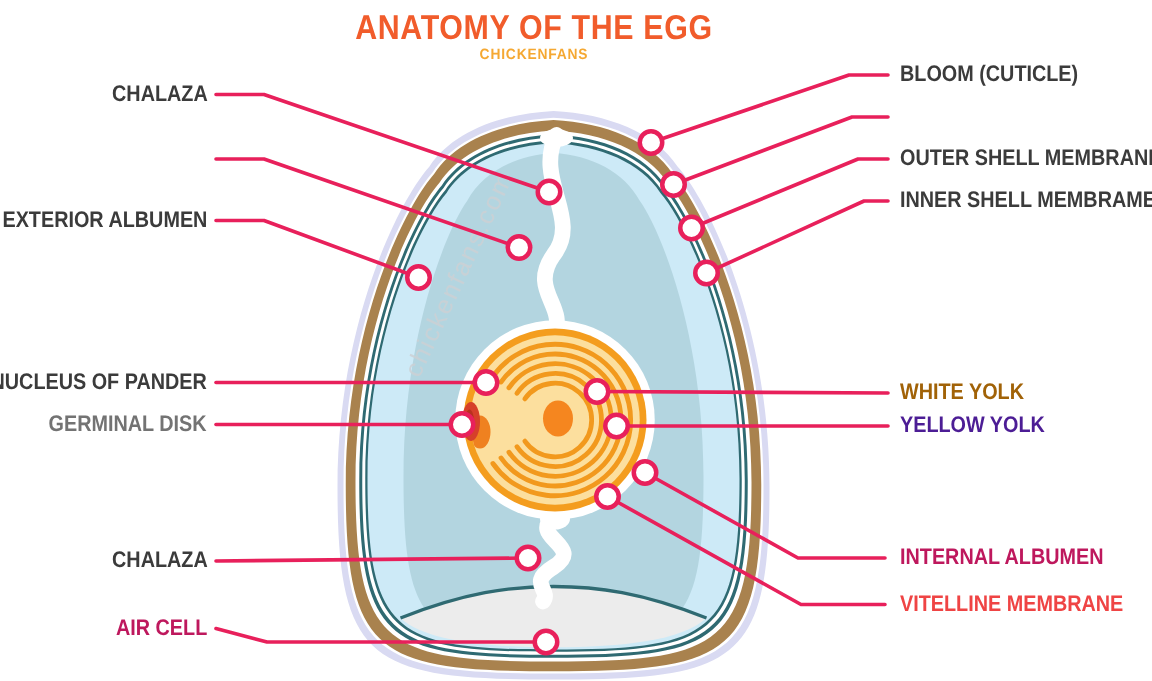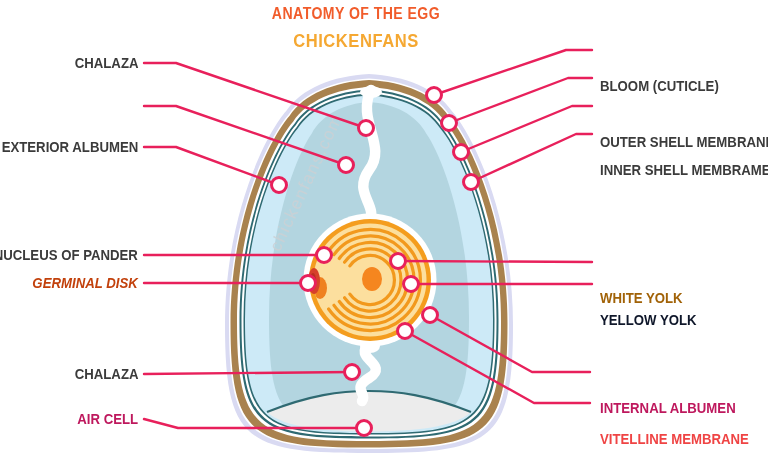--- a/index.html
+++ b/index.html
@@ -1,30 +1,30 @@
 <!DOCTYPE html>
 <html><head>
 <meta charset="utf-8">
 <style>
   html,body{margin:0;padding:0;}
   body{width:768px;height:454px;position:relative;background:#ffffff;overflow:hidden;
        font-family:"Liberation Sans","DejaVu Sans",sans-serif;}
   #stage{position:absolute;inset:0;width:768px;height:454px;}
   .hdr{position:absolute;left:356px;transform:translateX(-50%);white-space:nowrap;
        font-weight:700;text-align:center;}
-  #title{top:5px;font-size:16px;letter-spacing:.5px;}
+  #title{top:5px;font-size:23px;letter-spacing:.5px;}
   #title span{display:inline-block;transform:scaleX(.88);transform-origin:50% 50%;}
-  #subtitle{top:31px;font-size:18px;letter-spacing:.6px;}
+  #subtitle{top:31px;font-size:10px;letter-spacing:.6px;}
   #subtitle span{display:inline-block;transform:scaleX(.92);transform-origin:50% 50%;}
   .lbl{position:absolute;height:18px;line-height:18px;font-size:15px;font-weight:700;
        color:#3b3b3b;white-space:nowrap;}
   .lbl span{display:inline-block;transform:scaleX(.88);}
   .lbl-left{right:630px;text-align:right;}
   .lbl-left span{transform-origin:100% 50%;}
-  .lbl-right{left:600px;text-align:left;margin-top:36px;}
+  .lbl-right{left:600px;text-align:left;}
   .lbl-right span{transform-origin:0 50%;}
   svg{position:absolute;left:0;top:0;}
 </style>
 </head>
 <body>
 
 <div id="stage">
 
   <svg id="egg-svg" width="768" height="454" viewBox="0 0 768 454">
       <path d="M 369.0,74.0 C 405.3,75.9 436.7,88.4 451.8,111.1 C 471.2,132.7 513.0,214.2 513.0,324.9 C 513.0,441.6 491.4,453.0 369.0,453.0 C 246.6,453.0 225.0,441.6 225.0,324.9 C 225.0,214.2 266.8,132.7 286.2,111.1 C 301.3,88.4 332.7,75.9 369.0,74.0 Z" fill="#d9daf2"></path>
@@ -94,24 +94,24 @@
       <circle cx="430" cy="315" r="7.5" fill="#ffffff" stroke="#e8205b" stroke-width="3"></circle>
       <circle cx="405" cy="331" r="7.5" fill="#ffffff" stroke="#e8205b" stroke-width="3"></circle>
     </svg>
 
   <div id="title" class="hdr" style="color:#f15c2b;"><span>ANATOMY OF THE EGG</span></div>
   <div id="subtitle" class="hdr" style="color:#f5a832;"><span>CHICKENFANS</span></div>
 
   <div class="lbl lbl-left" style="top: 54px; color: rgb(59, 59, 59);"><span>CHALAZA</span></div>
   <div class="lbl lbl-left" style="top: 138px; color: rgb(59, 59, 59);"><span>EXTERIOR ALBUMEN</span></div>
   <div class="lbl lbl-left" style="top: 246px; color: rgb(59, 59, 59);"><span>NUCLEUS OF PANDER</span></div>
-  <div class="lbl lbl-left" style="top: 274px; color: #c2410c; font-style: italic;"><span>GERMINAL DISK</span></div>
+  <div class="lbl lbl-left" style="top: 274px; color: #737373;"><span>GERMINAL DISK</span></div>
   <div class="lbl lbl-left" style="top: 365px; color: rgb(59, 59, 59);"><span>CHALAZA</span></div>
   <div class="lbl lbl-left" style="top: 410px; color: #be185d;"><span>AIR CELL</span></div>
 
   <div class="lbl lbl-right" style="top: 41px; color: rgb(59, 59, 59);"><span>BLOOM (CUTICLE)</span></div>
   <div class="lbl lbl-right" style="top: 97px; color: rgb(59, 59, 59);"><span>OUTER SHELL MEMBRANE</span></div>
   <div class="lbl lbl-right" style="top: 125px; color: rgb(59, 59, 59);"><span>INNER SHELL MEMBRAME</span></div>
   <div class="lbl lbl-right" style="top: 253px; color: #a16207;"><span>WHITE YOLK</span></div>
-  <div class="lbl lbl-right" style="top: 275px; color: #0f172a; text-align: center;"><span>YELLOW YOLK</span></div>
+  <div class="lbl lbl-right" style="top: 275px; color: #4c1d95; text-align: center;"><span>YELLOW YOLK</span></div>
   <div class="lbl lbl-right" style="top: 363px; color: #be185d;"><span>INTERNAL ALBUMEN</span></div>
   <div class="lbl lbl-right" style="top: 394px; color: #ef4444;"><span>VITELLINE MEMBRANE</span></div>
 </div>
 
 </body></html>

